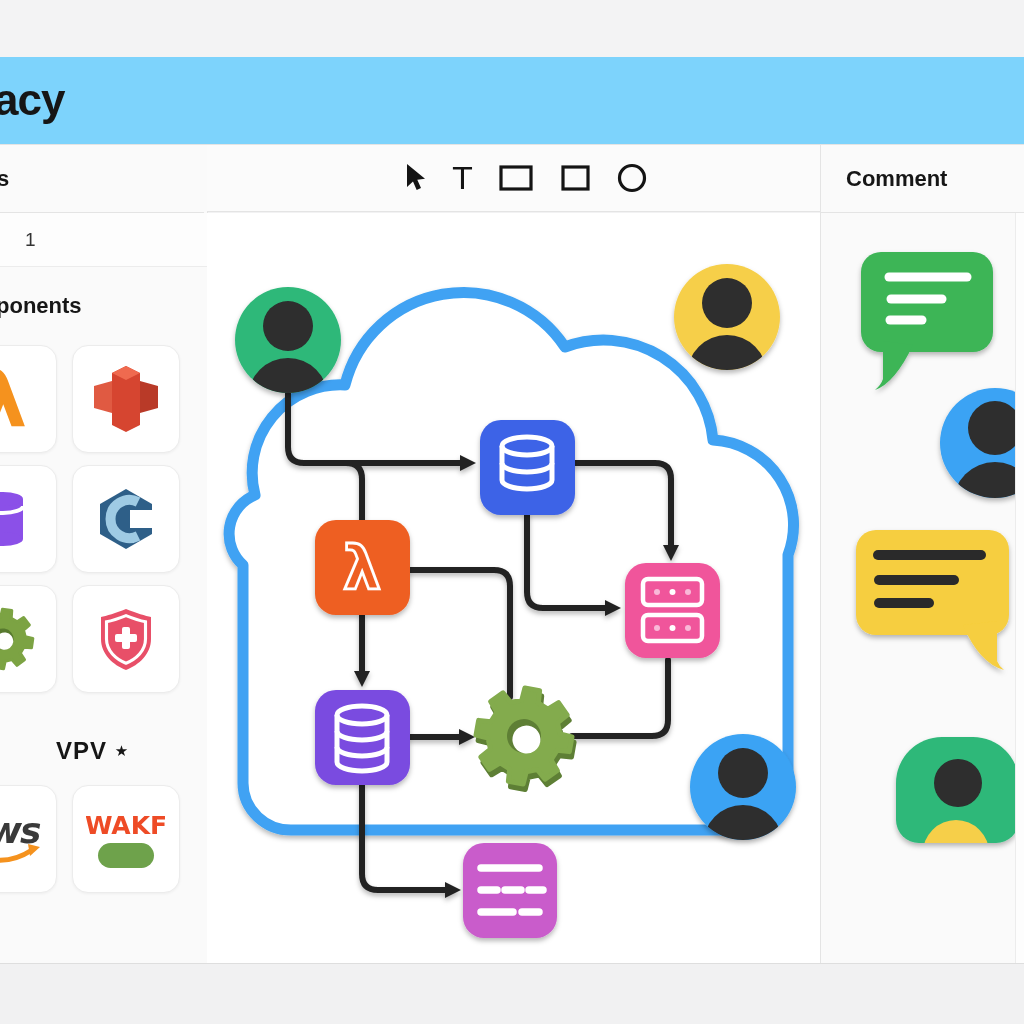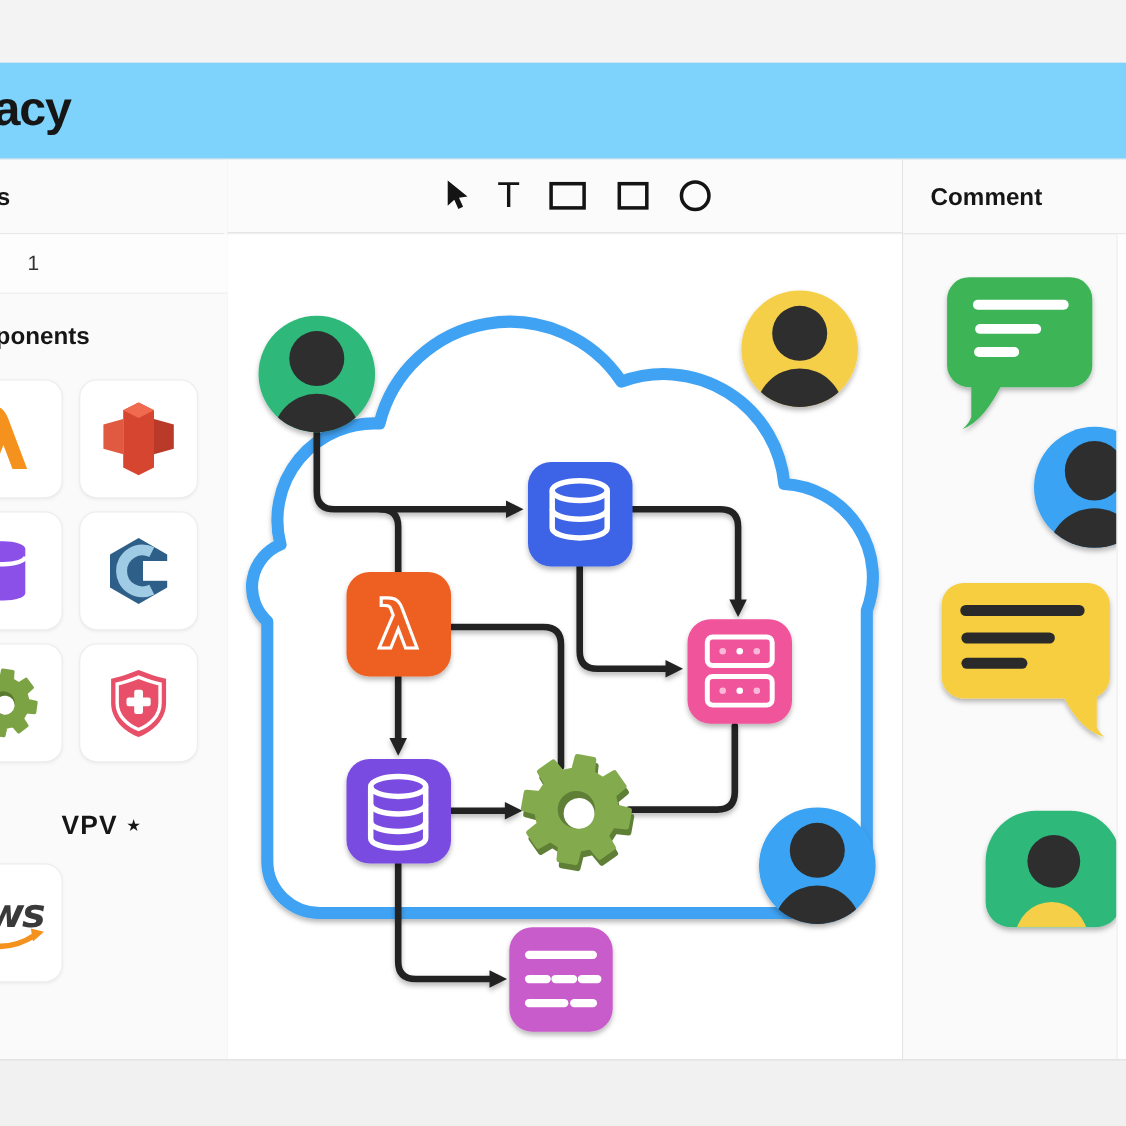--- a/index.html
+++ b/index.html
@@ -109,20 +109,26 @@
   </div>
 
   <div class="tile-grid tg2">
     <div class="tile">
       <svg width="92" height="72" viewBox="-46 -36 92 72">
         <text x="0" y="4" text-anchor="middle" font-size="36" font-weight="bold" font-style="italic" letter-spacing="-2" fill="#3a3a3a">aws</text>
         <path d="M -30,14 Q 0,30 29,11" stroke="#f5921e" stroke-width="5" fill="none" stroke-linecap="round"></path>
         <polygon points="25,5 37,8 27,17" fill="#f5921e"></polygon>
       </svg>
     </div>
+    <div class="tile">
+      <svg width="80" height="72" viewBox="-40 -36 80 72">
+        <text x="0" y="-5" text-anchor="middle" font-size="25" font-weight="bold" fill="#ee4b26">WAKF</text>
+        <rect x="-28" y="4" width="56" height="25" rx="12.5" fill="#6ea24b"></rect>
+      </svg>
+    </div>
   </div>
 </aside>
 
 <section class="center">
   <div class="toolbar">
     <div class="tool">
       <svg width="24" height="30" viewBox="0 0 24 30">
         <path d="M4,1 L4,24 L10,18.5 L13.7,27 L18,25 L14.3,16.8 L22,15.7 Z" fill="#141414"></path>
       </svg>
     </div>

